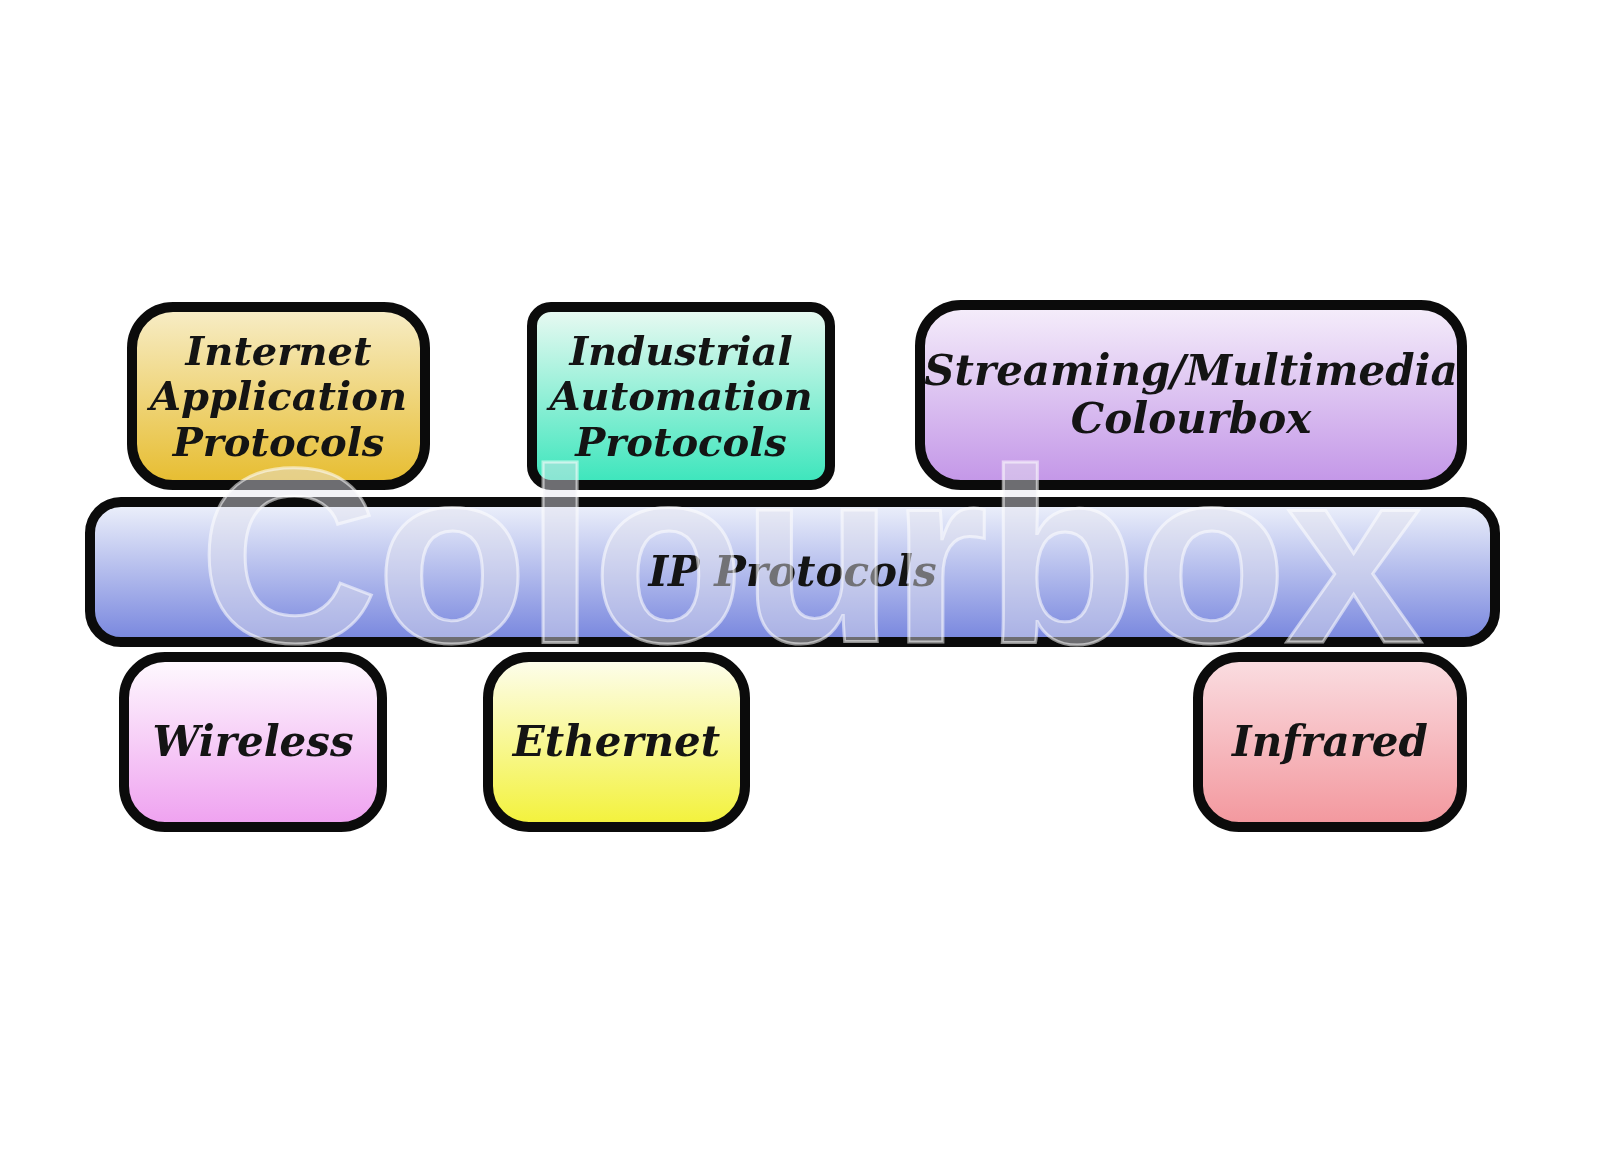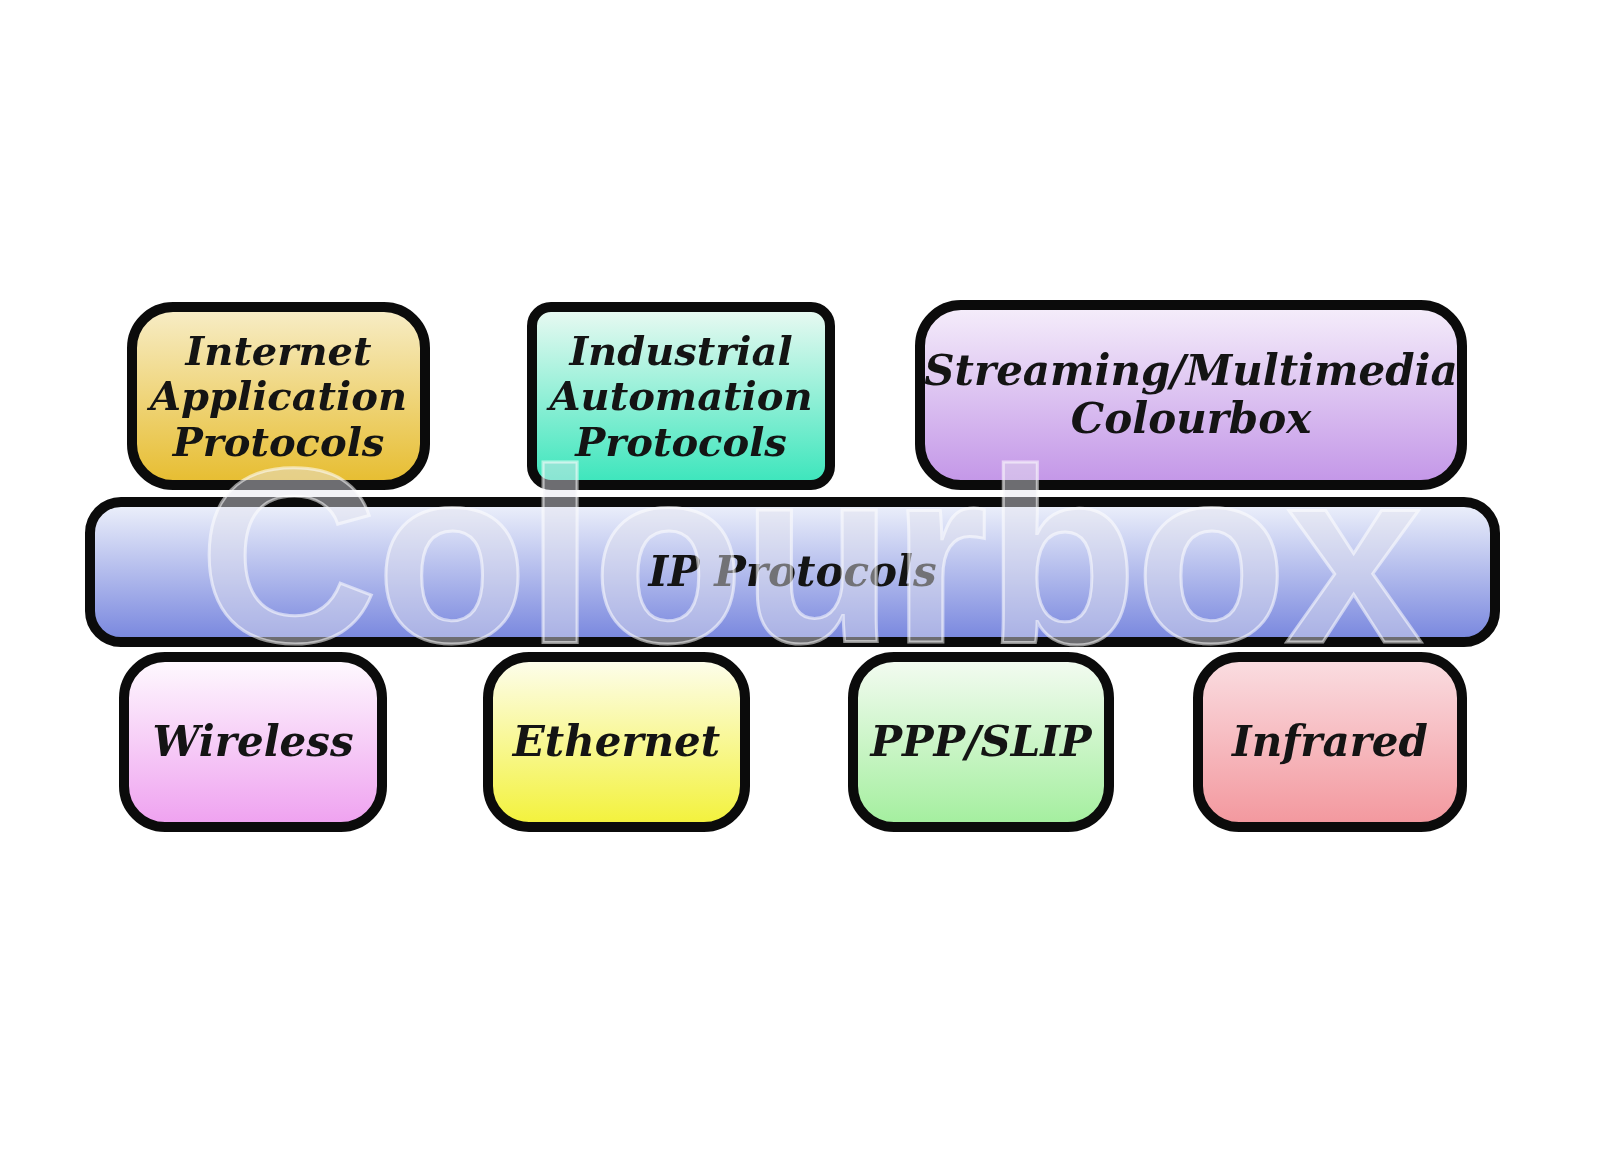--- a/index.html
+++ b/index.html
@@ -86,21 +86,18 @@
   </div>
 
   <div class="box bottom-box" id="box-ethernet" style="background: linear-gradient(rgb(253, 253, 234), rgb(243, 242, 62));">
     <span>Ethernet</span>
   </div>
 
   <div class="box bottom-box" id="box-wireless" style="background: linear-gradient(rgb(254, 248, 254), rgb(239, 163, 240));">
     <span>Wireless</span>
   </div>
 
-  <div class="box bottom-box" id="box-ppp" style="background: linear-gradient(rgb(242, 251, 240), rgb(165, 239, 160));">
-    <span>PPP/SLIP</span>
-  </div>
 
   <div class="box bottom-box" id="box-infrared" style="background: linear-gradient(rgb(250, 220, 224), rgb(243, 153, 159));">
     <span>Infrared</span>
   </div>
 
 </div>
 
 </body></html>

